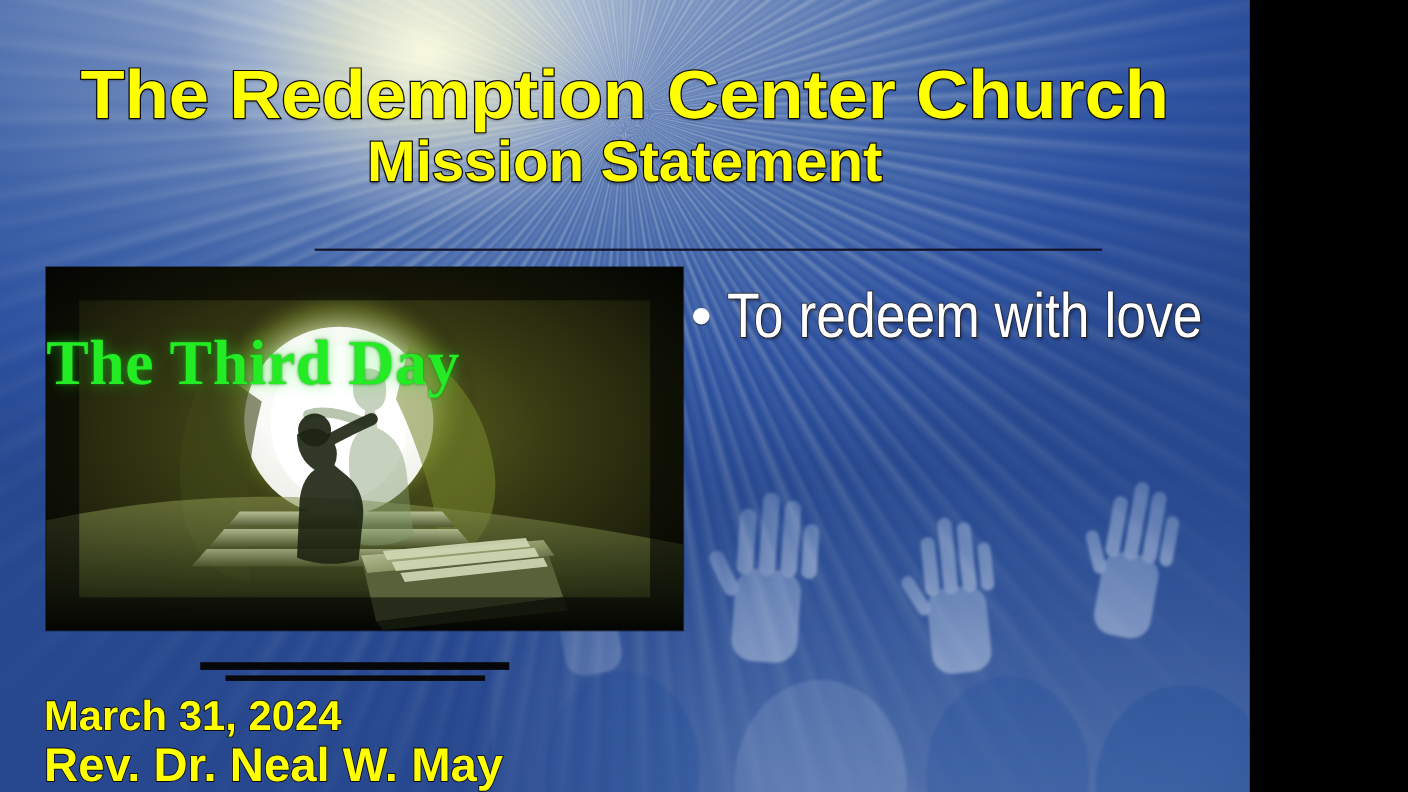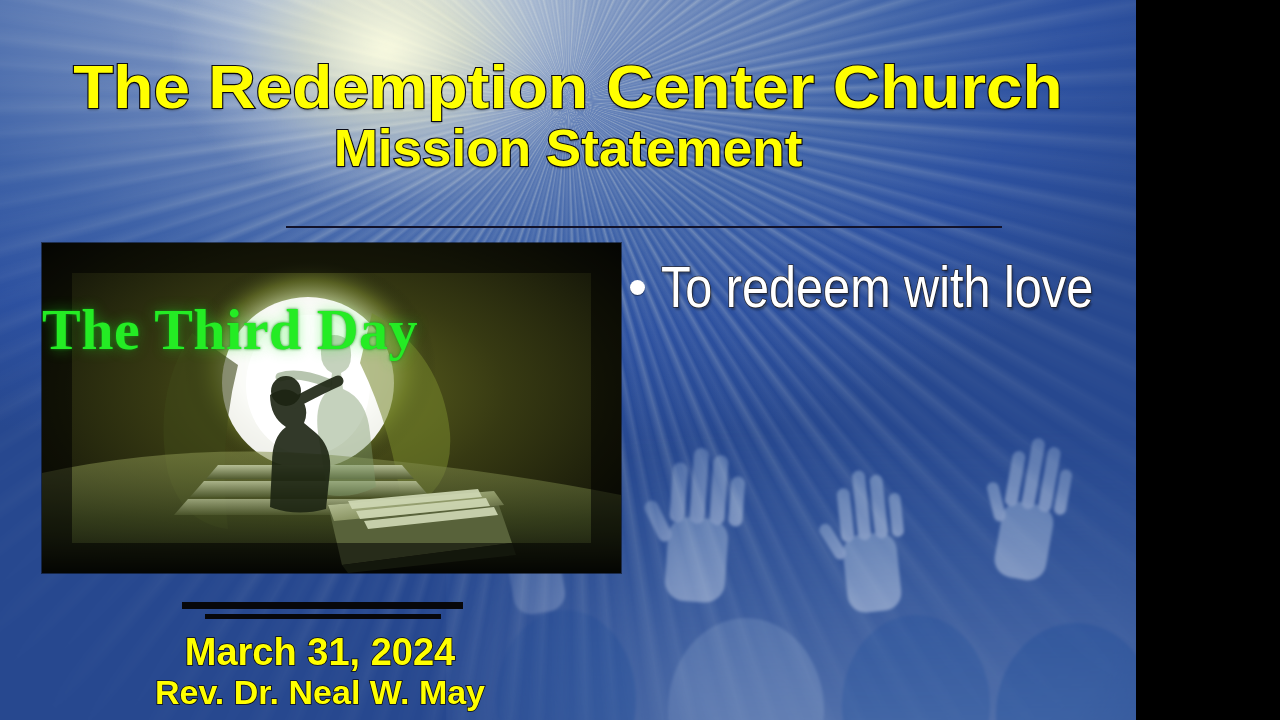--- a/index.html
+++ b/index.html
@@ -194,33 +194,33 @@
     width: 236px;
     height: 5px;
     background: #07070a;
     z-index: 6;
   }
   .footer {
     position: absolute;
     left: 0;
     top: 632px;
     width: 640px;
-    text-align: center;
-    z-index: 6;
+    z-index: 6;
+    padding-left: 40px;
   }
   .footer-date, .footer-name {
     color: #ffff00;
     font-weight: bold;
     line-height: 1.06;
     white-space: nowrap;
     -webkit-text-stroke: 1.6px #0a0a10;
     paint-order: stroke fill;
   }
   .footer-date { font-size: 38px; }
-  .footer-name { font-size: 34px; margin-top: 2px; }
+  .footer-name { font-size: 43px; margin-top: 2px; }
 </style>
 </head>
 <body>
 
 <div class="slide">
 
   <div class="bg-base"></div>
   <div class="bg-rays"></div>
   <div class="bg-sunglow"></div>
 

